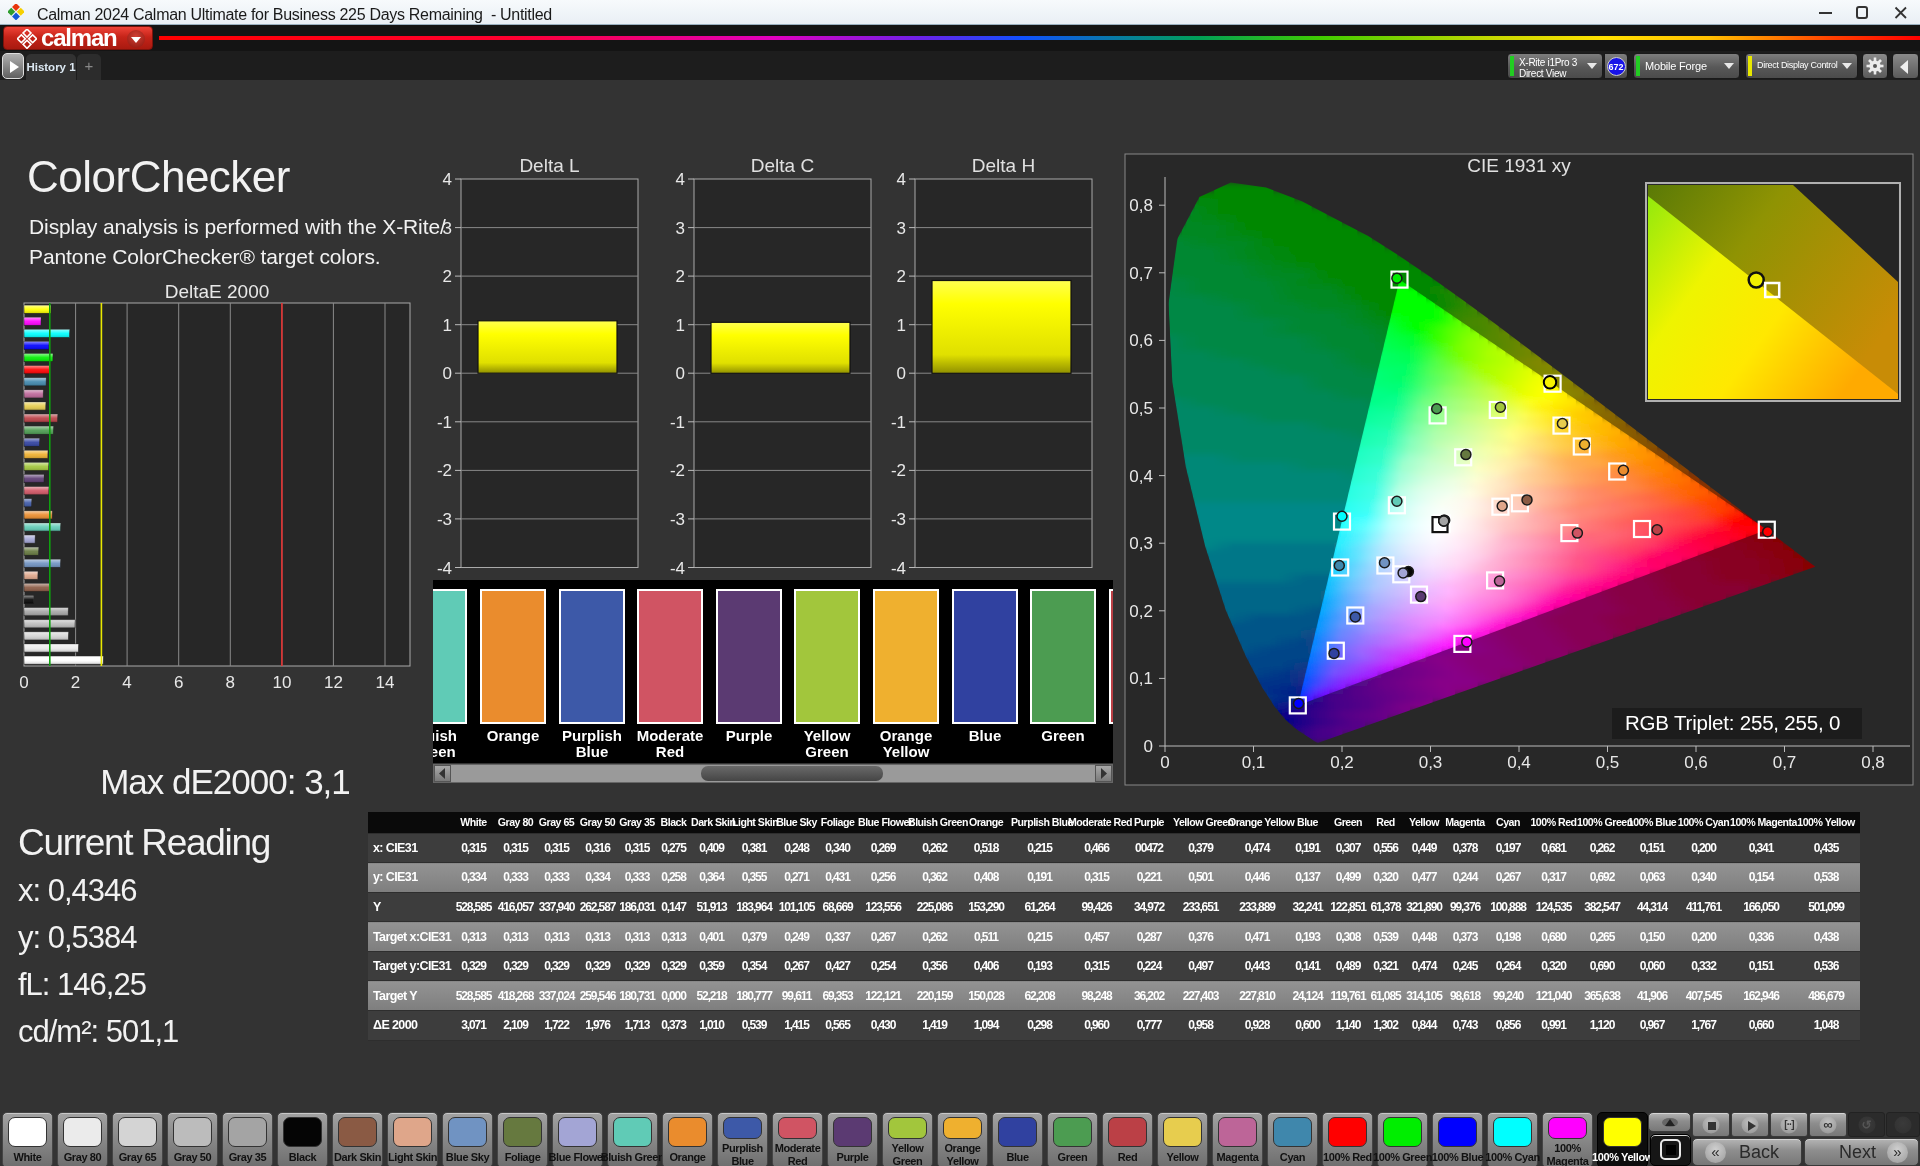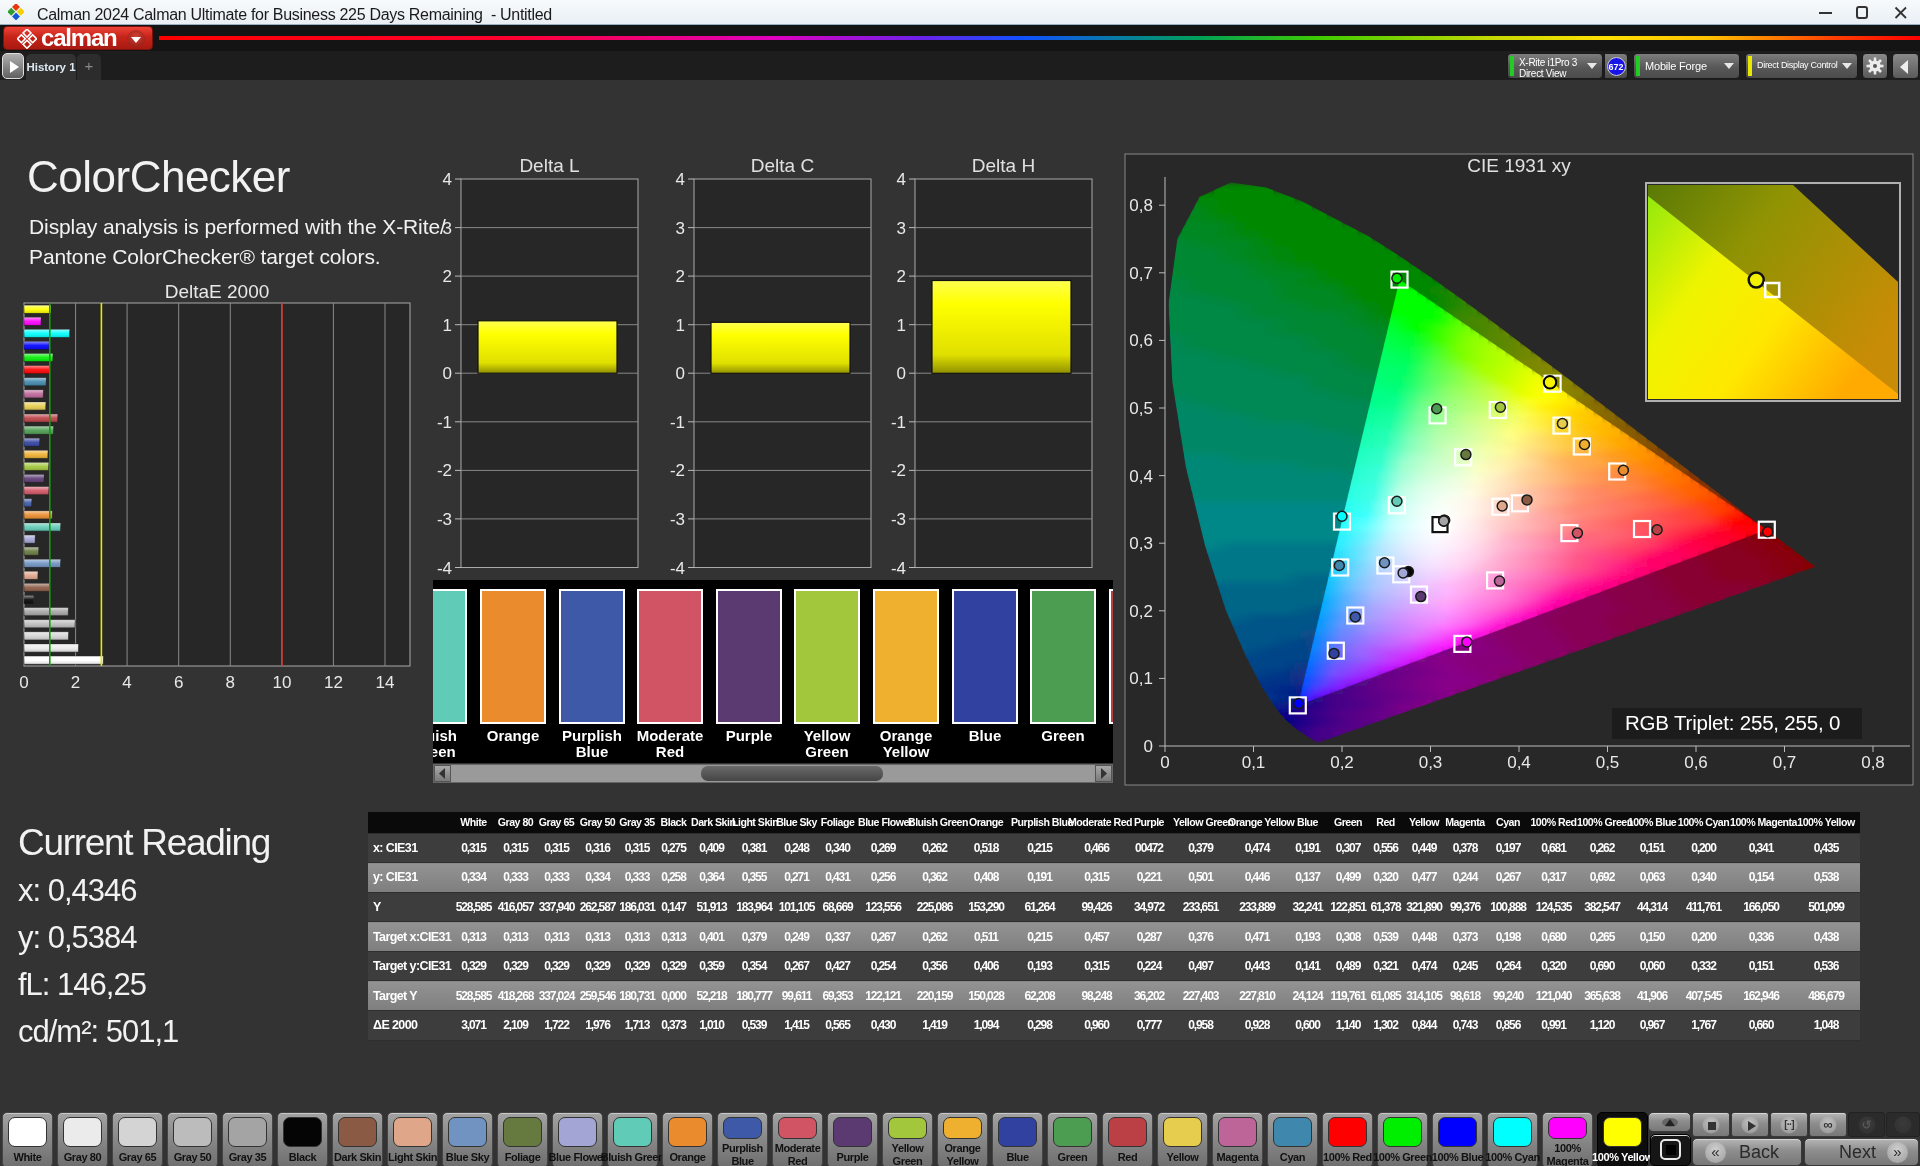--- a/index.html
+++ b/index.html
@@ -136,20 +136,21 @@
             </g>
           </g>
           <circle cx="9" cy="9" r="2" fill="#555"></circle>
         </svg></div>
 <div class="sqbtn" style="left:1892px;width:27px">
         <div class="abs" style="left:7px;top:6px;border-right:8px solid #eee;border-top:7px solid transparent;border-bottom:7px solid transparent"></div>
       </div>
 </div>
     <div class="bigt" style="left:27px;top:152px;font-size:44px;letter-spacing:-.5px">ColorChecker</div>
 <div class="bigt" style="left:29px;top:212px;font-size:21px;letter-spacing:-.1px;line-height:30px">Display analysis is performed with the X-Rite/<br>Pantone ColorChecker® target colors.</div>
+<div class="bigt" style="left:0;top:762px;width:450px;text-align:center;font-size:35px;letter-spacing:-1px">Max dE2000: 3,1</div>
 <div class="bigt" style="left:18px;top:822px;font-size:37px;letter-spacing:-1.3px">Current Reading</div>
 <div class="bigt" style="left:18px;top:873px;font-size:31px;letter-spacing:-1px">x: 0,4346</div>
 <div class="bigt" style="left:18px;top:920px;font-size:31px;letter-spacing:-1px">y: 0,5384</div>
 <div class="bigt" style="left:18px;top:967px;font-size:31px;letter-spacing:-1px">fL: 146,25</div>
 <div class="bigt" style="left:18px;top:1014px;font-size:31px;letter-spacing:-1px">cd/m²: 501,1</div>
     <svg class="abs" style="left:0;top:278px" width="430" height="425">
       <text x="217" y="20" fill="#e8e8e8" font-size="19" text-anchor="middle">DeltaE 2000</text>
       <rect x="24" y="25" width="386" height="363" fill="#272727" stroke="#aaa"></rect>
       <line x1="75.6" y1="25" x2="75.6" y2="388" stroke="#8a8a8a"></line>
       <line x1="127.1" y1="25" x2="127.1" y2="388" stroke="#8a8a8a"></line>

